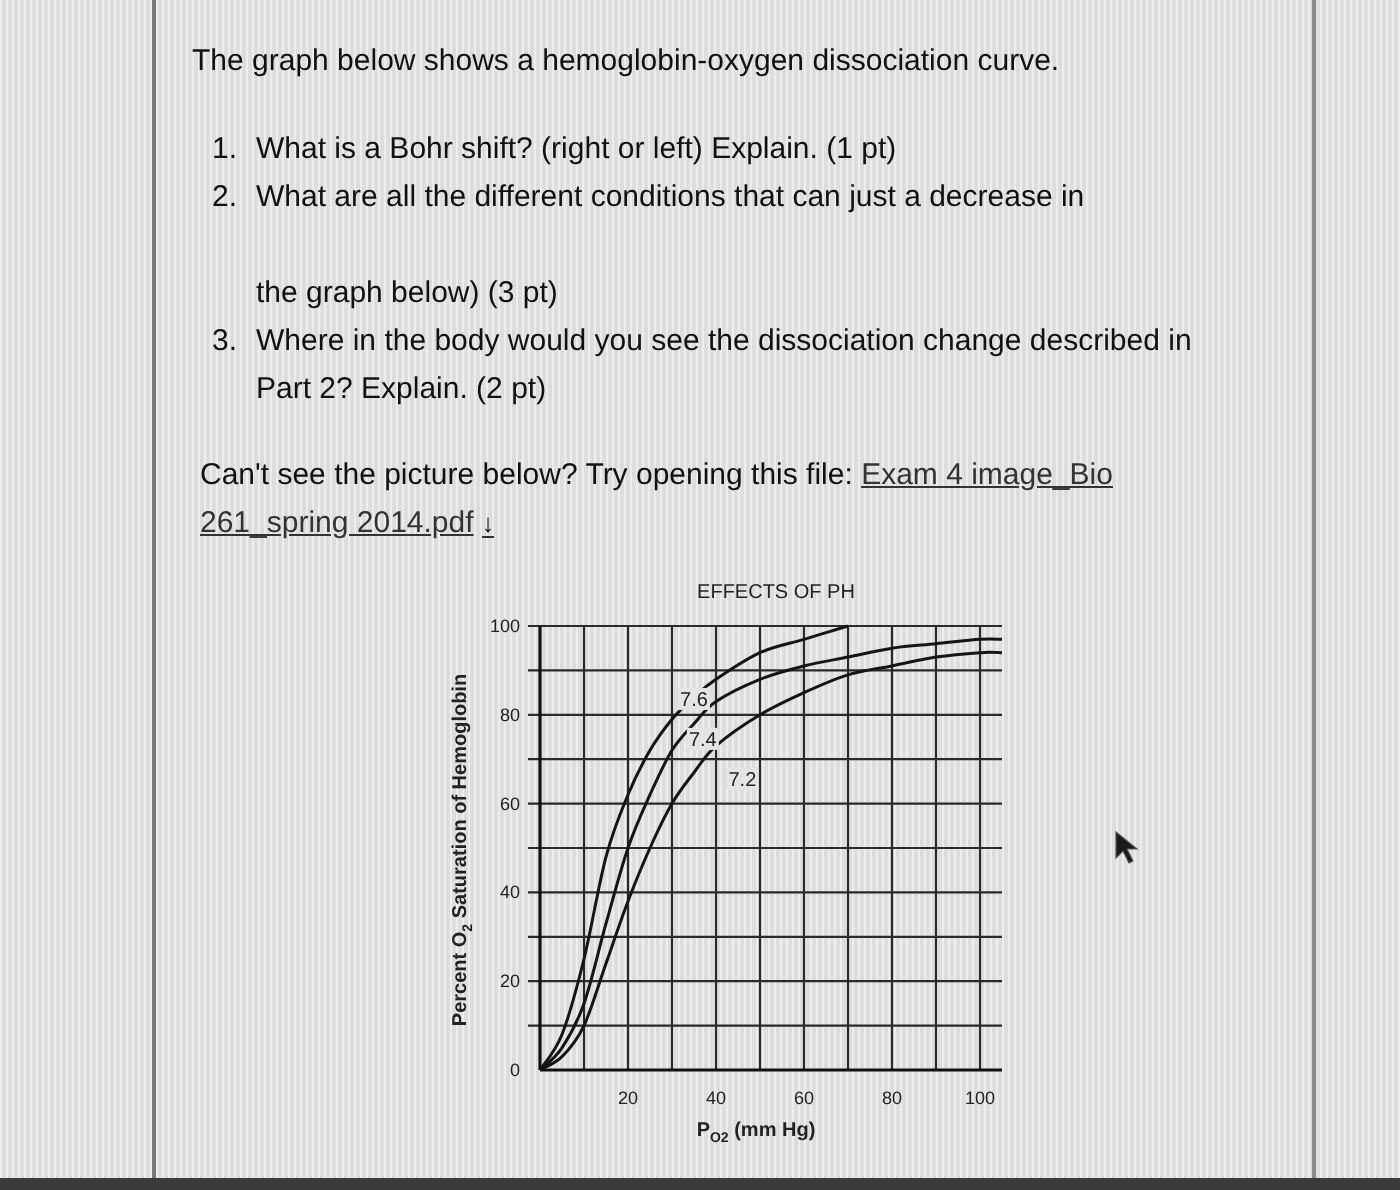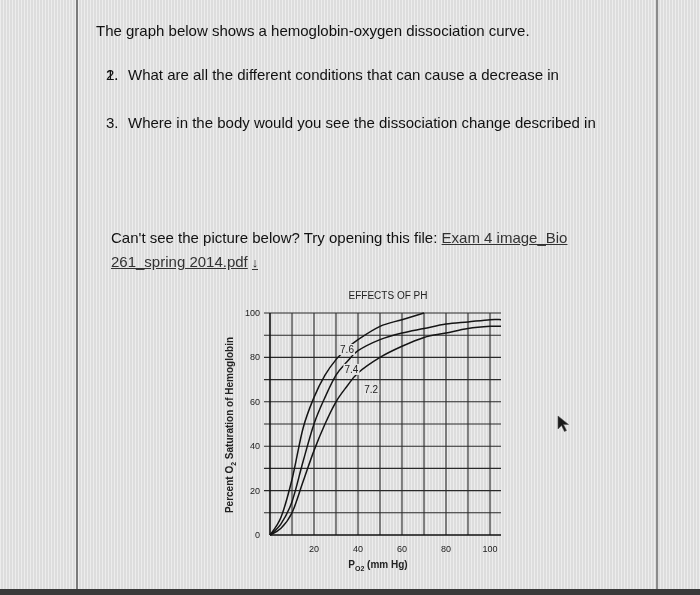--- a/index.html
+++ b/index.html
@@ -59,21 +59,21 @@
       position: relative;
       padding-left: 22px;
       white-space: nowrap;
     }
     .qnum {
       position: absolute;
       left: 0;
     }
     .file-note {
       position: absolute;
-      left: 15px; top: 226px;
+      left: 4px; top: 226px;
       font-size: 15px;
       line-height: 24px;
       width: 540px;
     }
     .file-link {
       color: #333;
       text-decoration: underline;
       cursor: pointer;
     }
     .download-icon {
@@ -100,29 +100,32 @@
 
 <div class="frame-line-left"></div>
 <div class="frame-line-right"></div>
 
 <div class="content">
   <div class="intro">The graph below shows a hemoglobin-oxygen dissociation curve.</div>
 
   <ul class="qlist">
     <li>
       <span class="qnum">1.</span>
+      <span>What is a Bohr shift? (right or left) Explain. (1 pt)</span>
     </li>
     <li>
       <span class="qnum">2.</span>
-      <span>What are all the different conditions that can cause a decrease in</span><br>
+      <span>What are all the different conditions that can just a decrease in</span><br>
       <br>
+      <span>the graph below) (3 pt)</span>
     </li>
     <li>
       <span class="qnum">3.</span>
       <span>Where in the body would you see the dissociation change described in</span><br>
+      <span>Part 2? Explain. (2 pt)</span>
     </li>
   </ul>
 
   <div class="file-note">
     <span>Can't see the picture below? Try opening this file: </span><a class="file-link"><span>Exam 4 image_Bio</span><br><span>261_spring 2014.pdf</span></a><span class="download-icon">↓</span>
   </div>
 </div>
 
 <div class="chart-wrap">
   <svg id="chart-svg" width="700" height="595" viewBox="0 0 700 595" xmlns="http://www.w3.org/2000/svg">

